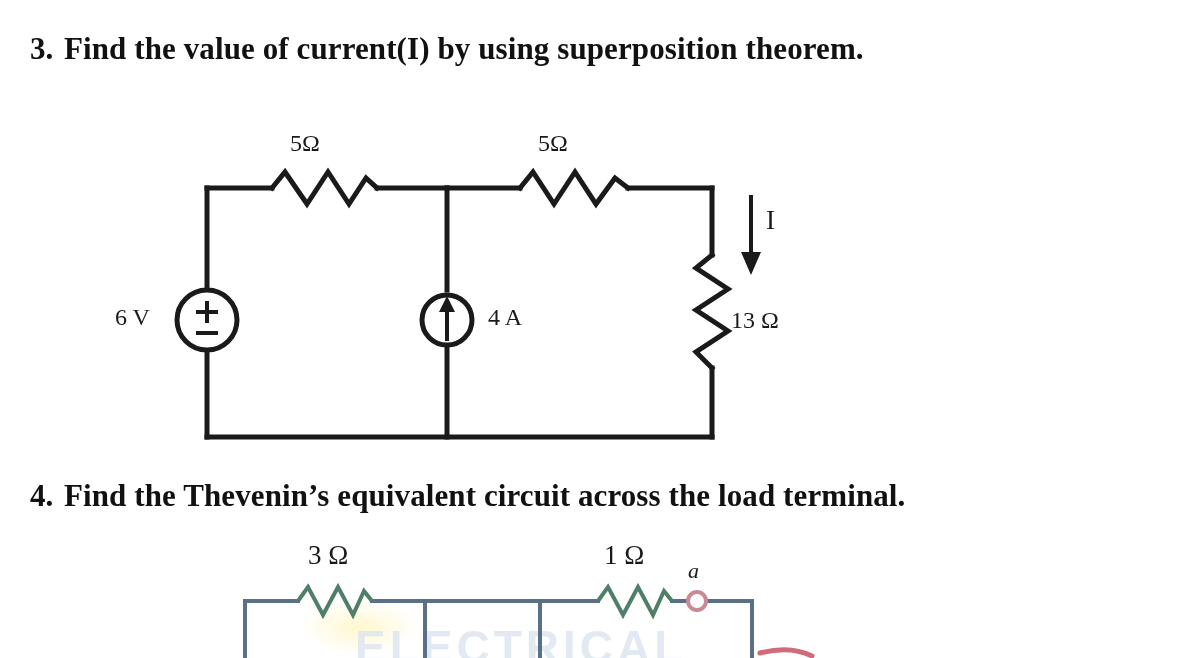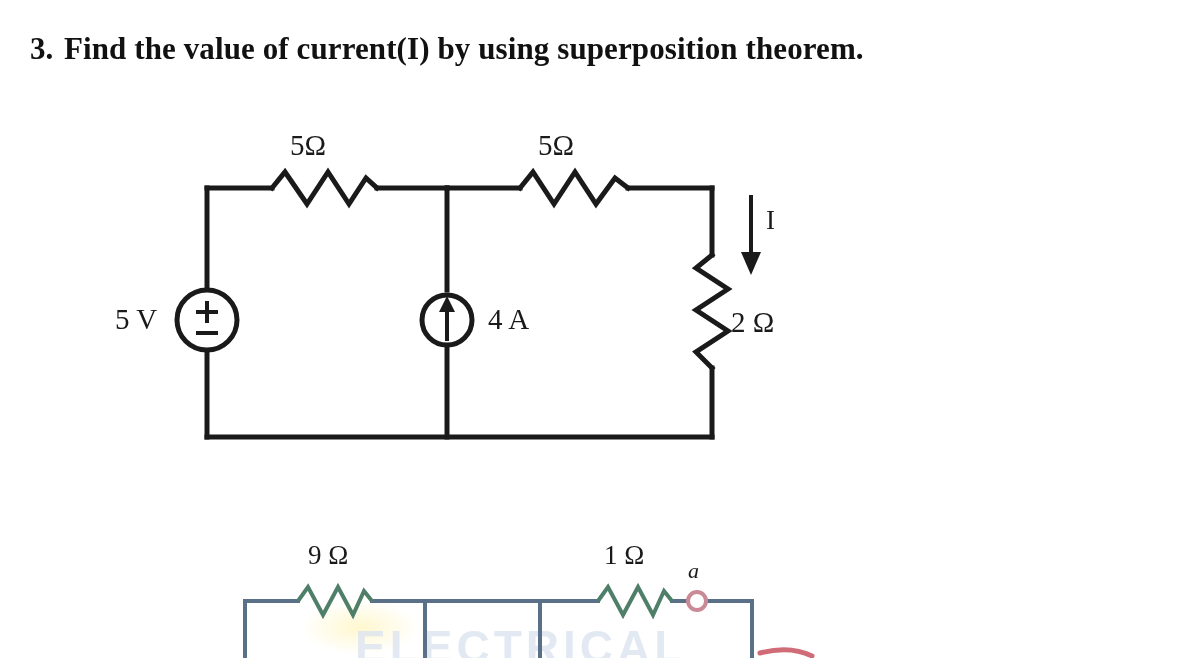--- a/index.html
+++ b/index.html
@@ -63,21 +63,21 @@
   }
 
   
   .clabel {
     position: absolute;
     font-family: "Liberation Serif", "DejaVu Serif", serif;
     color: #1a1a1a;
     white-space: nowrap;
     line-height: 1;
   }
-  .clabel.big { font-size: 29px; }
+  .clabel.big { font-size: 24px; }
   .clabel.mid { font-size: 27px; }
   .clabel.ital { font-style: italic; font-size: 22px; }
 
   
   #watermark {
     position: absolute;
     left: 355px;
     top: 620px;
     font-family: "Liberation Sans", sans-serif;
     font-weight: bold;
@@ -155,25 +155,28 @@
     </g>
 
     <g stroke="#1a1a1a" stroke-width="4" fill="#1a1a1a">
       <line x1="751" y1="95" x2="751" y2="158"></line>
       <polygon points="751,175 741,152 761,152" stroke="none"></polygon>
     </g>
   </svg>
 
   <div class="clabel big" style="left:290px; top:131px;">5Ω</div>
   <div class="clabel big" style="left:538px; top:131px;">5Ω</div>
-  <div class="clabel big" style="left:731px; top:308px;">2 Ω</div>
-  <div class="clabel big" style="left:115px; top:305px;">5 V</div>
+  <div class="clabel big" style="left:731px; top:308px;">13 Ω</div>
+  <div class="clabel big" style="left:115px; top:305px;">6 V</div>
   <div class="clabel big" style="left:488px; top:305px;">4 A</div>
   <div class="clabel mid" style="left:766px; top:207px;">I</div>
 
+  <div class="question" id="q4-heading">
+    <span class="q-num">4.</span><span>Find the Thevenin’s equivalent circuit across the load terminal.</span>
+  </div>
 
   <div id="smudge-yellow"></div>
   <div id="watermark">ELECTRICAL</div>
 
   <svg id="circuit-4" viewBox="0 0 900 133">
     <g fill="none" stroke="#5a7089" stroke-width="4" stroke-linecap="square" stroke-linejoin="miter">
 
       <path d="M 245 76 L 298 76"></path>
 
       <path d="M 372 76 L 540 76"></path>
@@ -195,17 +198,17 @@
 
     <path d="M 298 76 L 308 62 L 323 90 L 338 62 L 353 90 L 364 66 L 372 76" fill="none" stroke="#4f7f68" stroke-width="4" stroke-linejoin="miter" stroke-linecap="butt"></path>
 
     <path d="M 598 76 L 608 62 L 623 90 L 638 62 L 653 90 L 664 66 L 672 76" fill="none" stroke="#4f7f68" stroke-width="4" stroke-linejoin="miter" stroke-linecap="butt"></path>
 
     <circle cx="697" cy="76" r="9" fill="#ffffff" stroke="#c98a96" stroke-width="4"></circle>
 
     <path d="M 760 128 Q 790 120 812 131" fill="none" stroke="#c0394b" stroke-width="5" opacity="0.75" stroke-linecap="round"></path>
   </svg>
 
-  <div class="clabel mid" style="left:308px; top:542px;">9 Ω</div>
+  <div class="clabel mid" style="left:308px; top:542px;">3 Ω</div>
   <div class="clabel mid" style="left:604px; top:542px;text-align:center;">1 Ω</div>
   <div class="clabel ital" style="left:688px; top:560px;">a</div>
 
 </div>
 
 </body></html>

